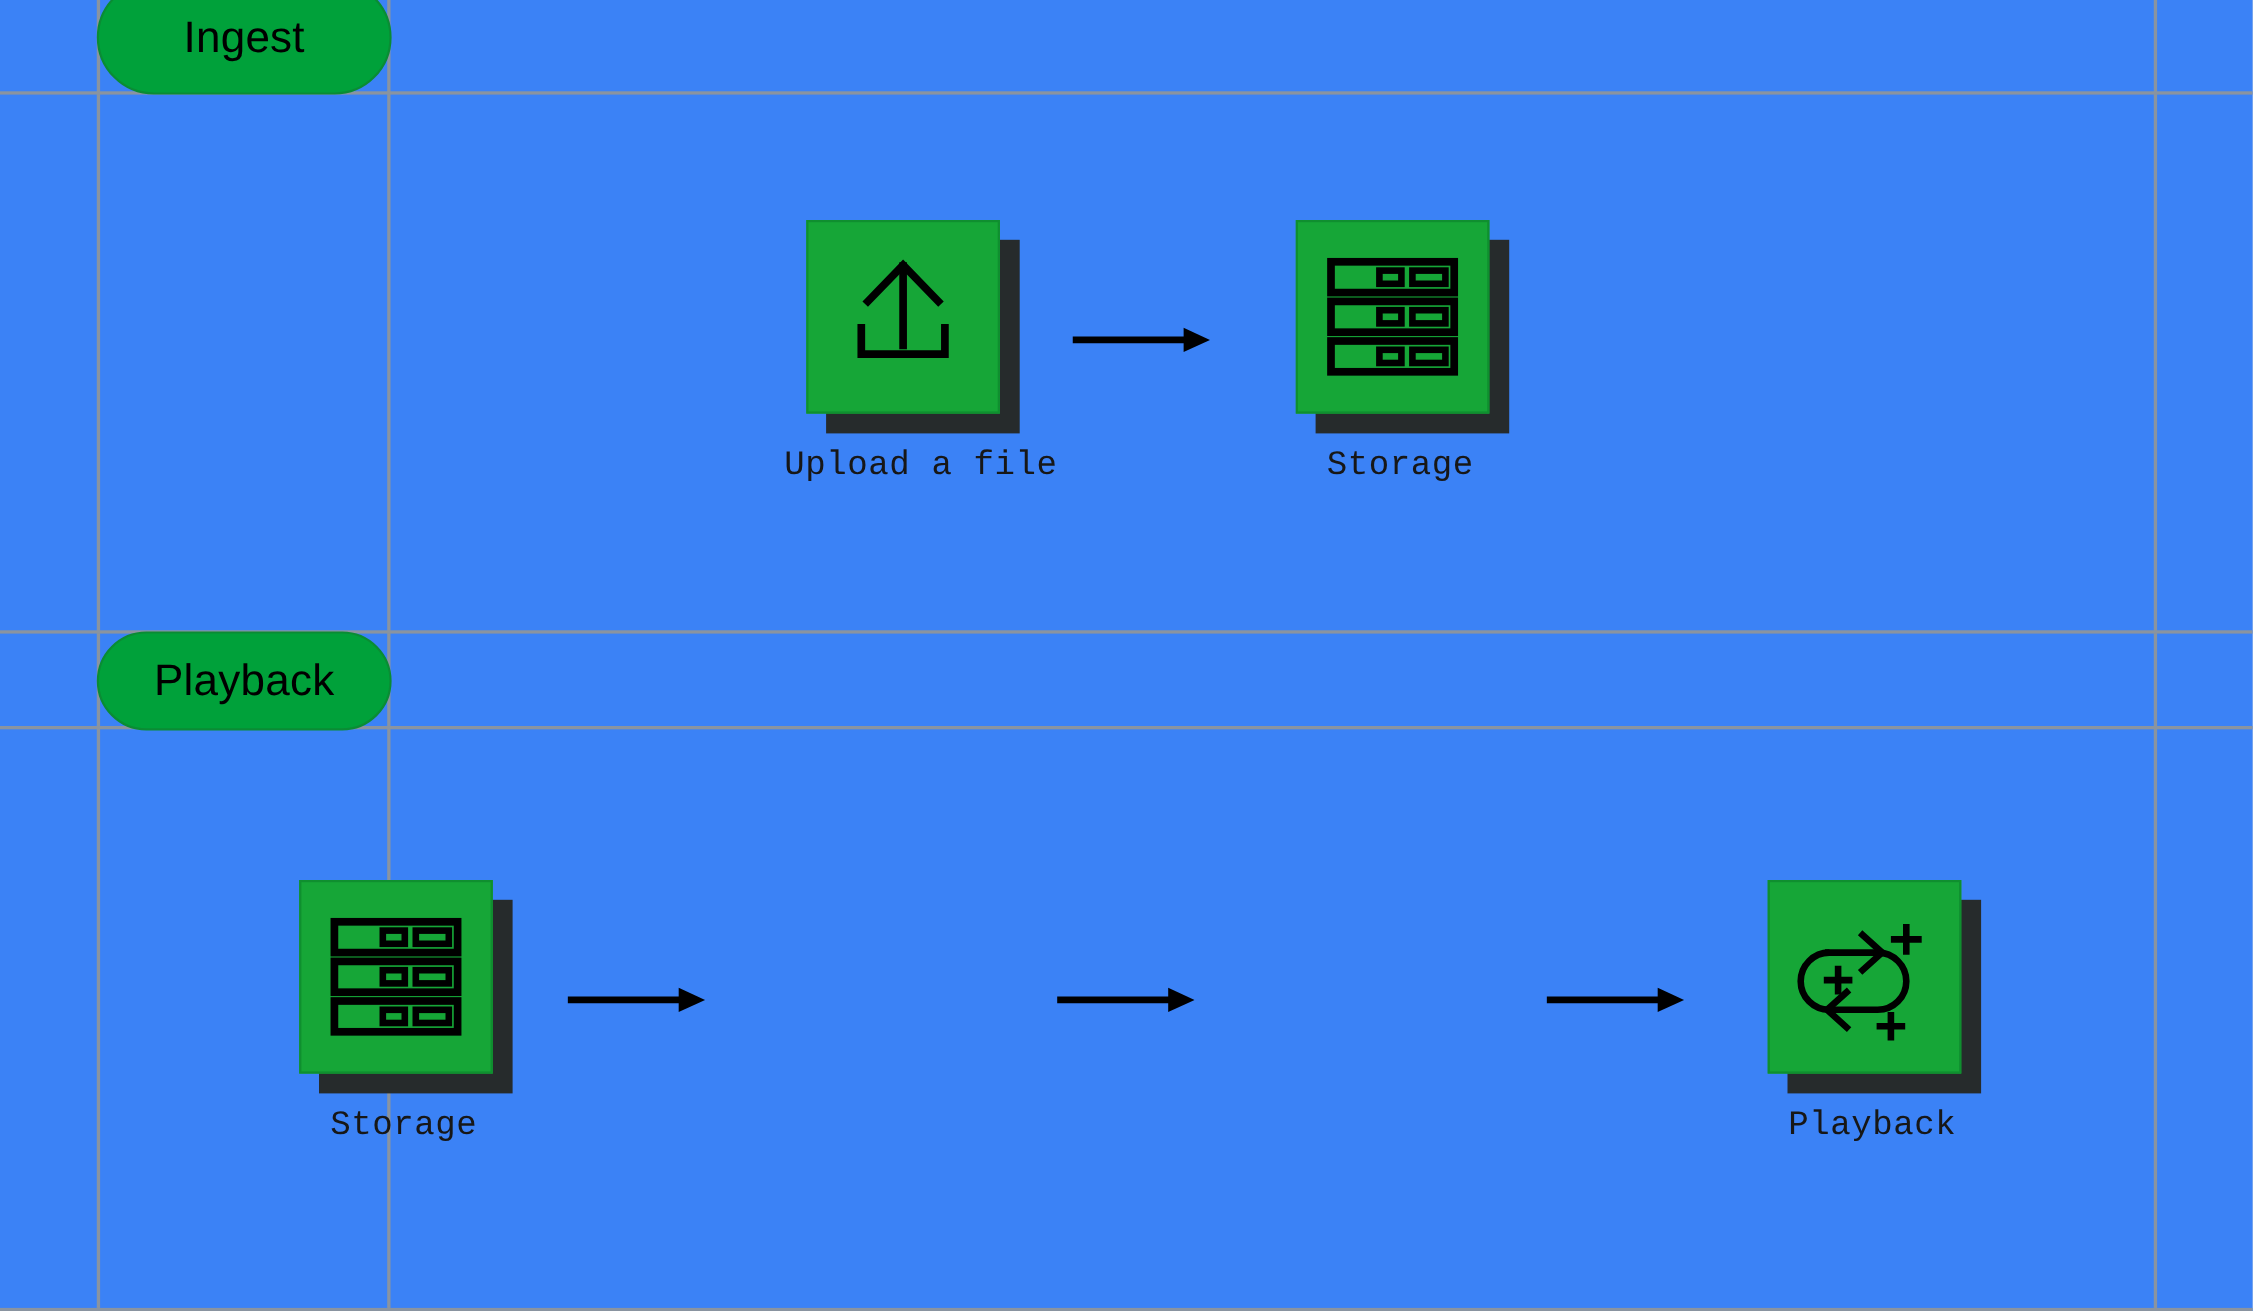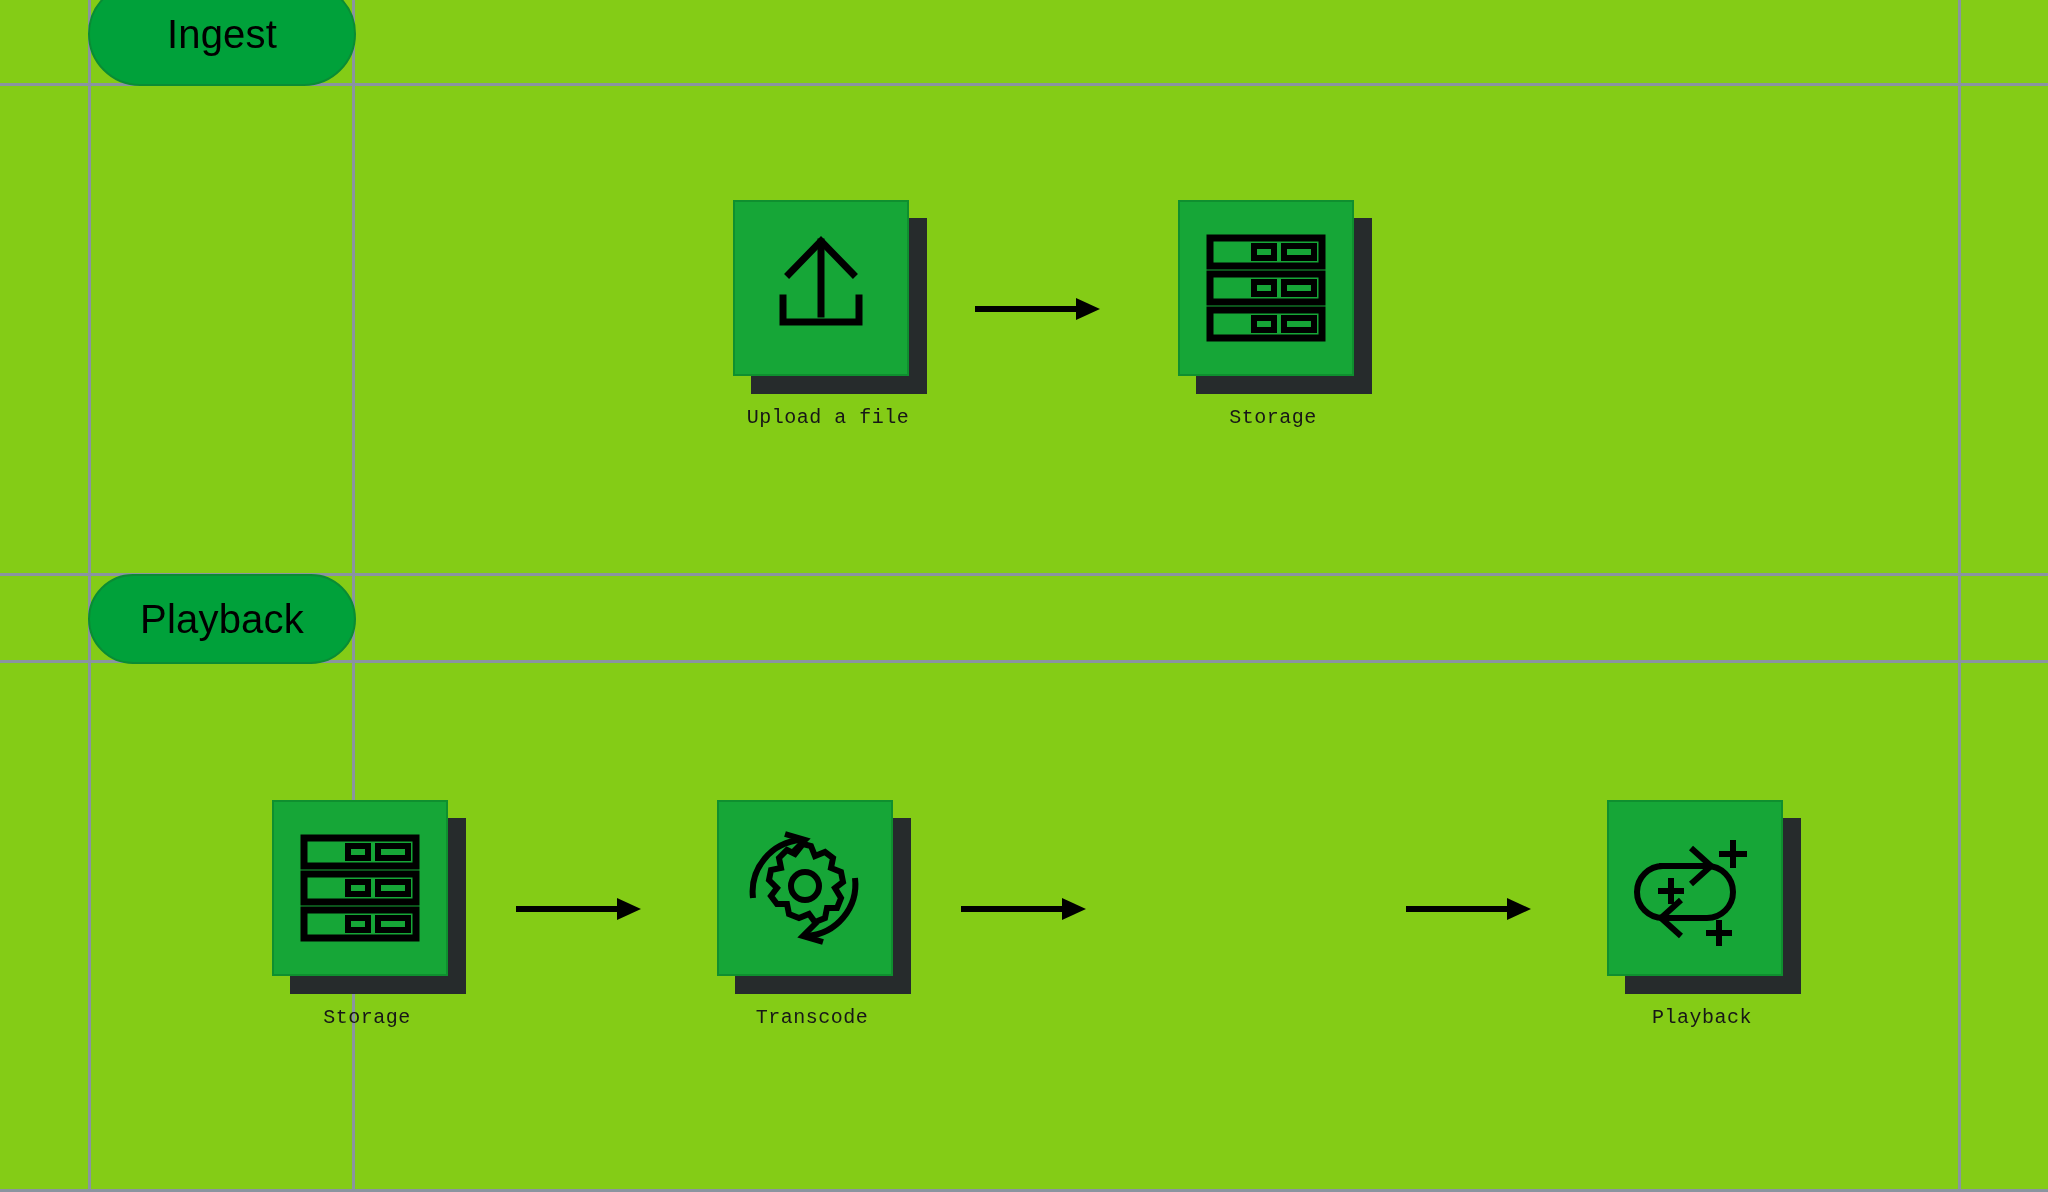--- a/index.html
+++ b/index.html
@@ -4,21 +4,21 @@
 <style>
   html, body {
     margin: 0;
     padding: 0;
     background: #e4e5e0;
   }
   #canvas {
     position: relative;
     width: 2048px;
     height: 1192px;
-    background: #84cc16;
+    background: #3b82f6;
     overflow: hidden;
     font-family: "Liberation Sans", sans-serif;
   }
 
   
   .gridline-v {
     position: absolute;
     top: 0;
     width: 3px;
     height: 1192px;
@@ -82,21 +82,21 @@
     align-items: center;
     justify-content: center;
   }
   .tile svg {
     display: block;
   }
   .node-label {
     margin-top: 16px;
     text-align: center;
     color: #171717;
-    font-size: 20px;
+    font-size: 31px;
     font-family: "Liberation Mono", "DejaVu Sans Mono", monospace;
     letter-spacing: 0.5px;
     white-space: nowrap;
   }
 
   
   .arrow {
     position: absolute;
     z-index: 4;
   }
@@ -185,44 +185,20 @@
     <div class="node-label">Storage</div>
   </div>
 
   <div class="arrow" style="left:516px; top:896px;">
     <svg width="125" height="26" viewBox="0 0 125 26">
       <line x1="0" y1="13" x2="104" y2="13" stroke="#000" stroke-width="6"></line>
       <polygon points="101,2 125,13 101,24" fill="#000"></polygon>
     </svg>
   </div>
 
-  <div class="node" style="left:697px; top:800px;">
-    <div class="tile-wrap">
-      <div class="tile-shadow"></div>
-      <div class="tile">
-        <span>
-          <svg width="132" height="132" viewBox="0 0 132 132" fill="none" stroke="#000" stroke-width="6" stroke-linecap="butt" stroke-linejoin="miter">
-
-            <path d="M66 24 L74 26 L78 36 L88 32 L96 38 L94 48 L104 52 L106 62
-                     L98 68 L104 78 L100 88 L90 88 L88 98 L78 102 L72 94 L62 98
-                     L52 94 L50 84 L40 84 L34 76 L40 68 L32 60 L34 50 L44 48
-                     L42 38 L50 30 L58 34 Z" transform="translate(-2,-2) scale(1.0)"></path>
-            <circle cx="66" cy="64" r="14"></circle>
-
-            <path d="M14 76 A 52 52 0 0 1 62 18"></path>
-            <polyline points="46,12 66,18 52,32"></polyline>
-
-            <path d="M116 56 A 52 52 0 0 1 68 114"></path>
-            <polyline points="84,120 64,114 78,100"></polyline>
-          </svg>
-        </span>
-      </div>
-    </div>
-    <div class="node-label">Transcode</div>
-  </div>
 
   <div class="arrow" style="left:961px; top:896px;">
     <svg width="125" height="26" viewBox="0 0 125 26">
       <line x1="0" y1="13" x2="104" y2="13" stroke="#000" stroke-width="6"></line>
       <polygon points="101,2 125,13 101,24" fill="#000"></polygon>
     </svg>
   </div>
 
 
   <div class="arrow" style="left:1406px; top:896px;">

